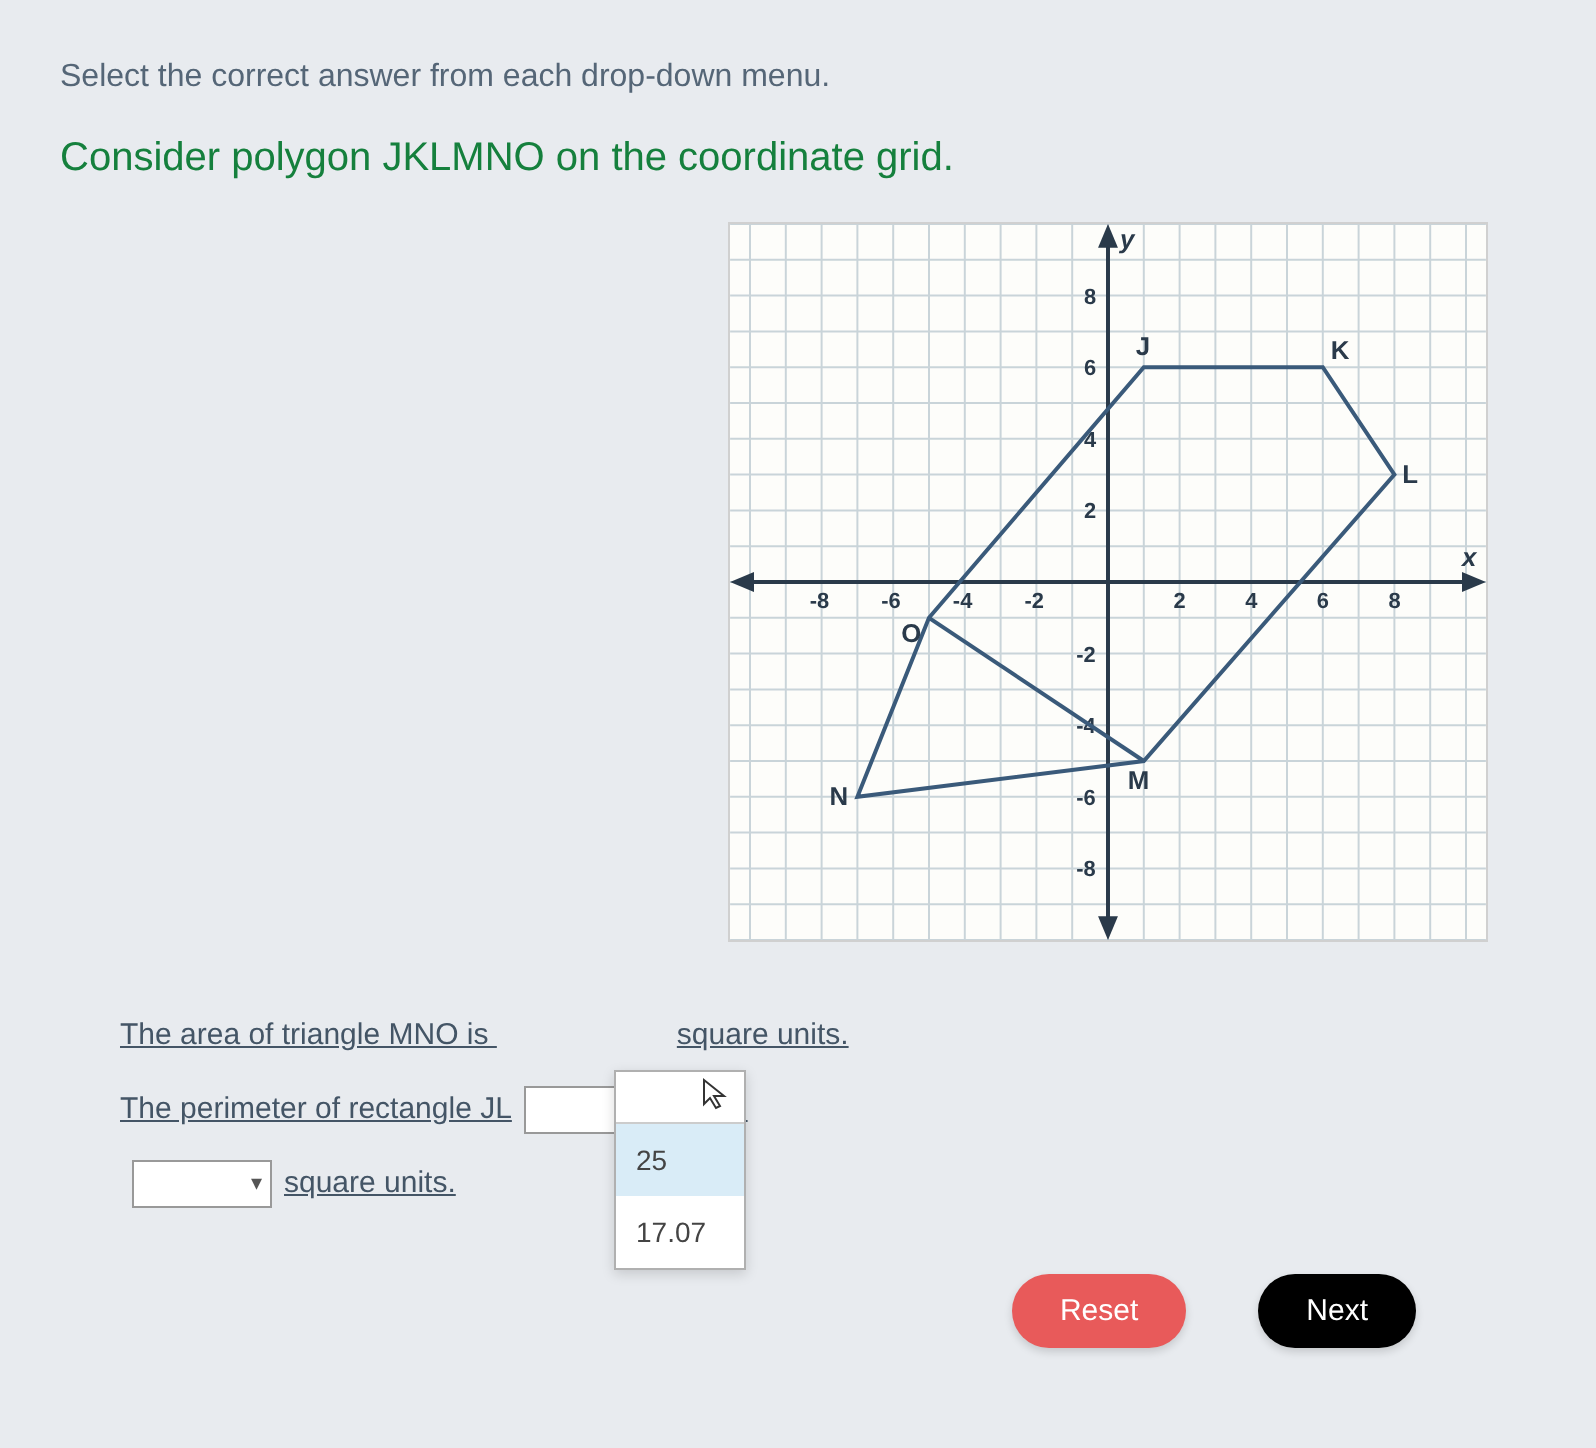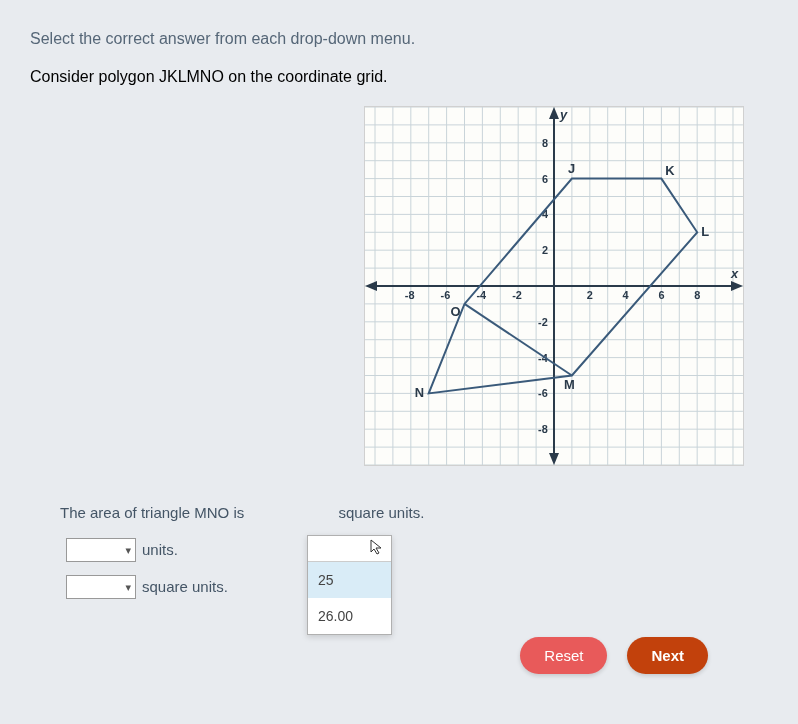--- a/index.html
+++ b/index.html
@@ -19,22 +19,22 @@
     .content {
       padding: 30px 14px 0 30px;
     }
     .instruction {
       font-size: 16px;
       color: #556677;
       margin-bottom: 20px;
       font-weight: 500;
     }
     .prompt {
-      font-size: 16px;
-      color: #000000;
+      font-size: 20px;
+      color: #15803d;
       margin-bottom: 20px;
     }
     .grid-container {
       display: flex;
       justify-content: flex-end;
       padding-right: 40px;
       margin-bottom: 30px;
     }
     .grid-svg {
       background: #fdfdfa;
@@ -43,20 +43,21 @@
     .answer-area {
       padding-left: 30px;
       font-size: 15px;
       color: #445566;
       line-height: 2.2;
     }
     .answer-row {
       display: flex;
       align-items: center;
       margin-bottom: 4px;
+      text-decoration: underline;
     }
     .answer-text {
       white-space: pre;
     }
     .dropdown-box {
       display: inline-block;
       width: 70px;
       height: 24px;
       background: #fff;
       border: 1px solid #999;
@@ -69,21 +70,21 @@
       right: 4px;
       top: 50%;
       transform: translateY(-50%);
       font-size: 11px;
       color: #555;
     }
     .dropdown-open {
       position: absolute;
       left: 307px;
       top: 535px;
-      width: 85px;
+      width: 66px;
       background: #fff;
       border: 1px solid #b0b0b0;
       box-shadow: 0 2px 6px rgba(0,0,0,0.15);
       z-index: 10;
     }
     .dropdown-open .selected-area {
       height: 26px;
       border-bottom: 1px solid #ccc;
       position: relative;
     }
@@ -100,38 +101,37 @@
       cursor: pointer;
     }
     .dropdown-open .option.highlight {
       background: #d9ecf7;
     }
     .buttons-row {
       position: absolute;
       right: 90px;
       bottom: 50px;
       display: flex;
-      gap: 20px;
+      gap: 36px;
     }
     .btn {
       padding: 10px 24px;
       border-radius: 20px;
       color: #fff;
       font-size: 15px;
       font-weight: 500;
       border: none;
       cursor: pointer;
       box-shadow: 0 2px 4px rgba(0,0,0,0.15);
     }
     .btn-reset {
       background: #e85a5a;
     }
     .btn-next {
-      background: #c2410c;
-      font-weight: bold;
+      background: #000000;
     }
   </style>
 </head>
 <body>
 
 <div class="content">
   <div class="instruction">Select the correct answer from each drop-down menu.</div>
   <div class="prompt">Consider polygon JKLMNO on the coordinate grid.</div>
 
   <div class="grid-container">
@@ -228,20 +228,21 @@
       </g>
     </svg>
   </div>
 
   <div class="answer-area">
     <div class="answer-row">
       <span class="answer-text">The area of triangle MNO is </span>
       <span style="margin-left:90px"> square units.</span>
     </div>
     <div class="answer-row">
+      <span class="answer-text">The perimeter of rectangle JL</span>
       <span class="dropdown-box">
           <span class="chev">▾</span>
         </span>
       <span> units.</span>
     </div>
     <div class="answer-row">
       <span class="dropdown-box">
           <span class="chev">▾</span>
         </span>
       <span> square units.</span>
@@ -251,19 +252,19 @@
 
 <div class="dropdown-open">
   <div class="selected-area">
     <span class="cursor-icon">
       <svg width="16" height="18" viewBox="0 0 16 18">
           <path d="M2 2 L2 14 L5 11 L8 16 L10 15 L7 10 L12 10 Z" fill="#fff" stroke="#333" stroke-width="1"></path>
         </svg>
     </span>
   </div>
   <div class="option highlight">25</div>
-  <div class="option">26.00</div>
+  <div class="option">17.07</div>
 </div>
 
 <div class="buttons-row">
   <button class="btn btn-reset">Reset</button>
   <button class="btn btn-next">Next</button>
 </div>
 
 </body></html>

